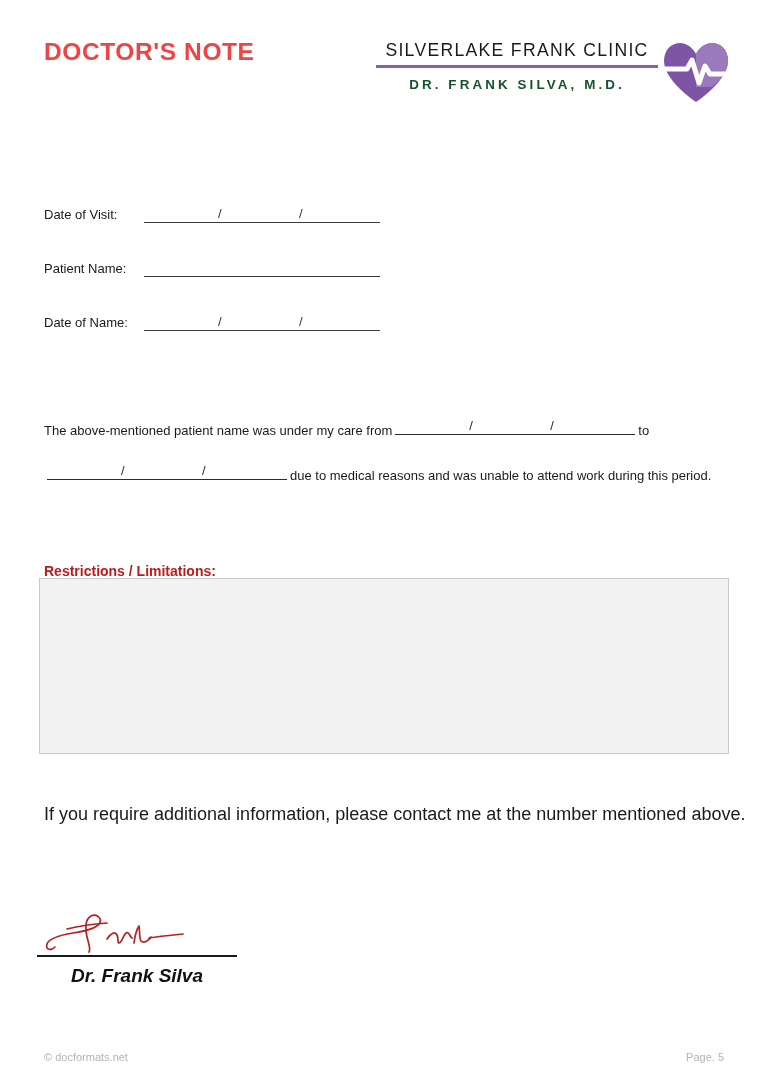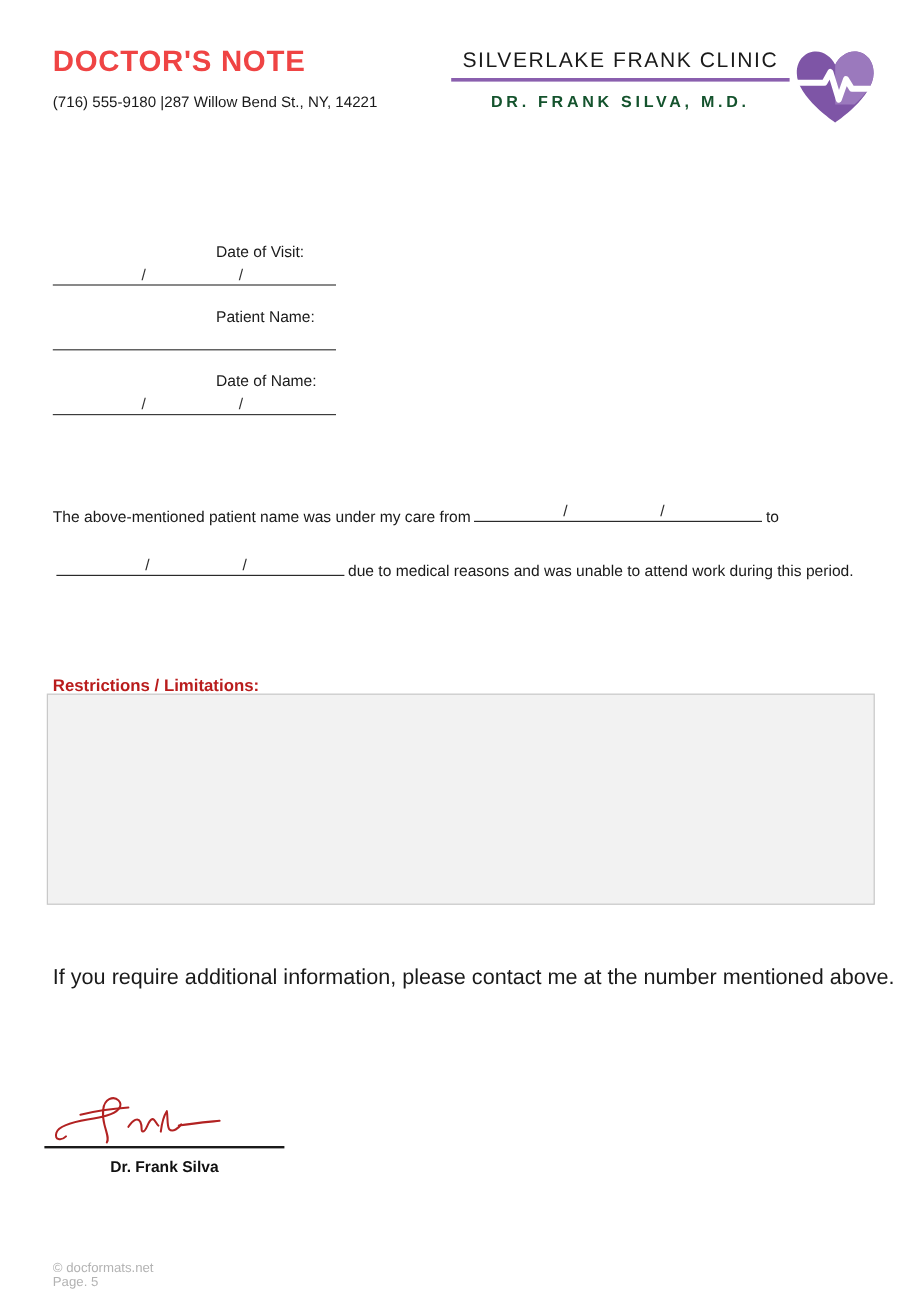--- a/index.html
+++ b/index.html
@@ -85,21 +85,20 @@
     height: 68px;
   }
 
   
   .field-row {
     position: absolute;
     display: flex;
     align-items: flex-end;
     font-size: 13px;
     color: #1a1a1a;
-    flex-direction: column;
   }
   .field-label {
     white-space: nowrap;
     line-height: 1;
     padding-bottom: 2px;
   }
   .blank {
     position: relative;
     border-bottom: 1.4px solid #3c3c3c;
     height: 19px;
@@ -198,46 +197,45 @@
   .signature-line {
     width: 200px;
     height: 1.6px;
     background: #1a1a1a;
     margin-top: -2px;
   }
   .signature-name {
     margin-top: 8px;
     width: 200px;
     text-align: center;
-    font-size: 13px;
+    font-size: 19px;
     font-weight: bold;
     color: #111111;
+    font-style: italic;
   }
 
   
   .footer {
     position: absolute;
     left: 44px;
     right: 44px;
     top: 1051px;
     display: flex;
     justify-content: space-between;
     font-size: 11px;
     color: #b3b3b3;
-    flex-direction: column;
   }
 </style>
 </head>
 <body>
 
 <div class="page">
 
   <div class="header-left">
     <div class="doc-title">DOCTOR'S NOTE</div>
-    <div class="clinic-contact">(716) 555-9180 |287 Willow Bend St., NY, 14221</div>
   </div>
 
   <div class="header-right">
     <div class="brand-block">
       <div class="clinic-name">SILVERLAKE FRANK CLINIC</div>
       <div class="brand-rule"></div>
       <div class="doctor-name">DR. FRANK SILVA, M.D.</div>
 
       <div class="heart-icon">
         <svg viewBox="0 0 74 68" width="74" height="68" aria-hidden="true">

